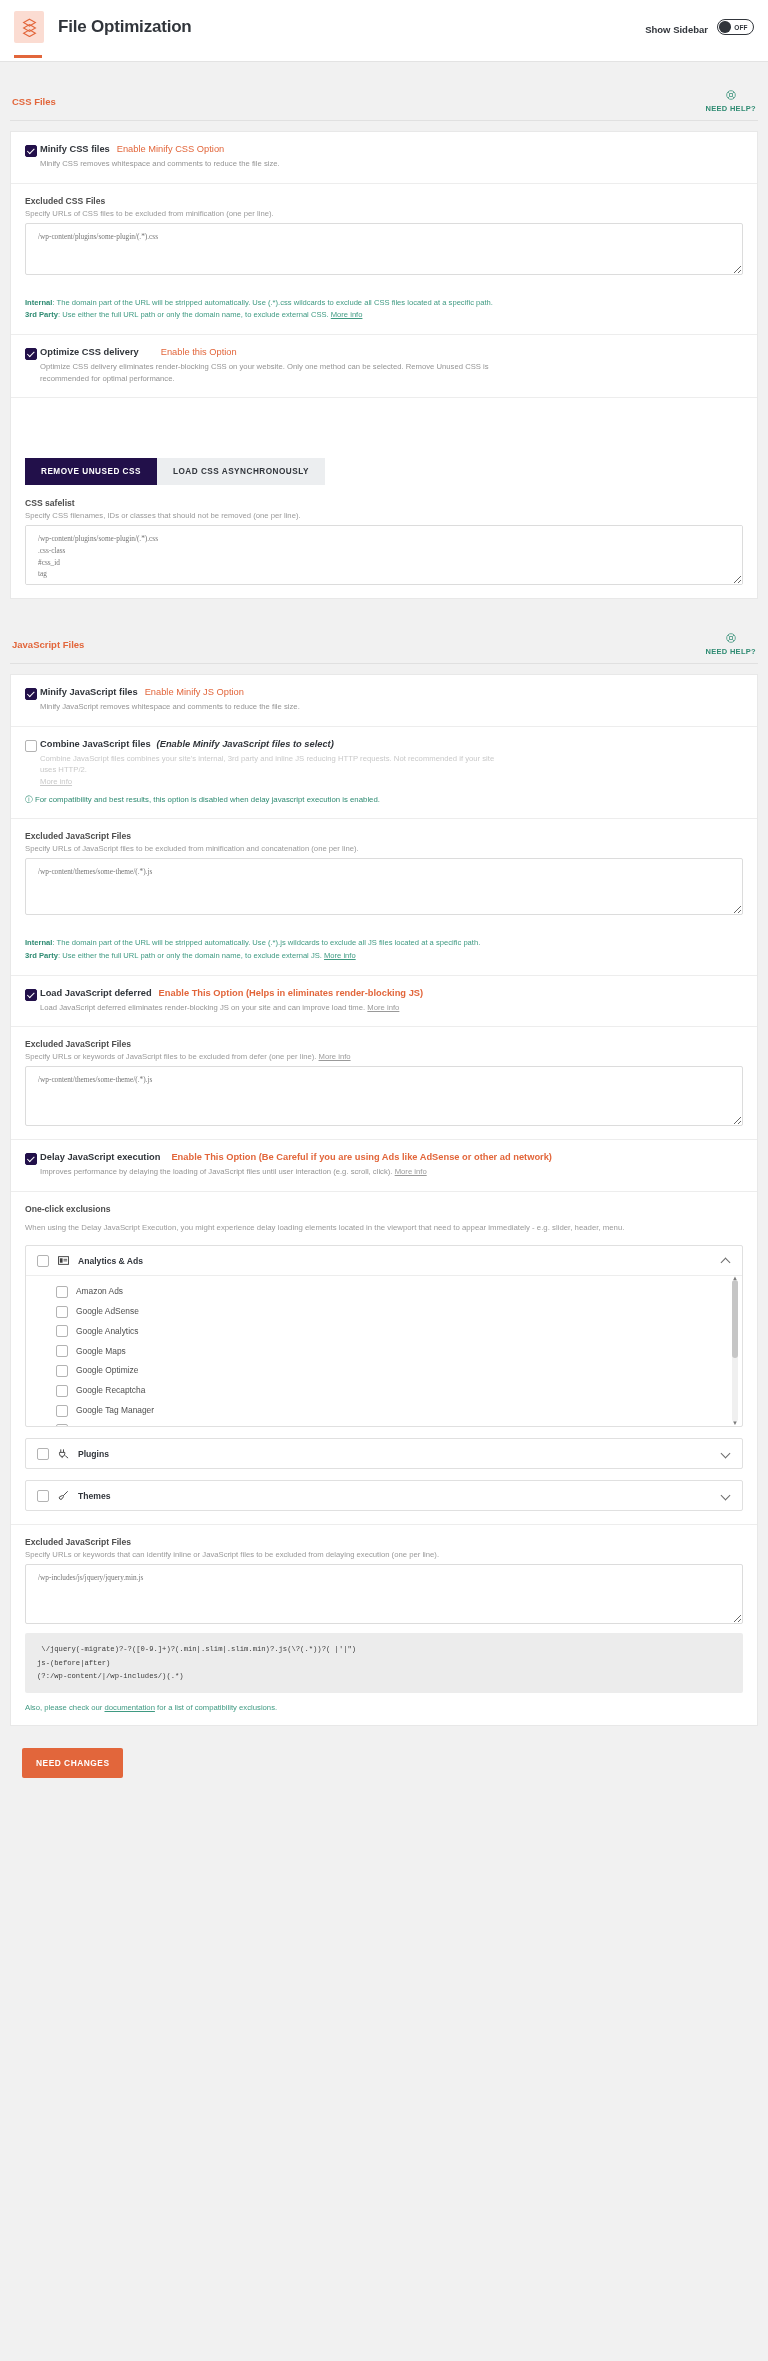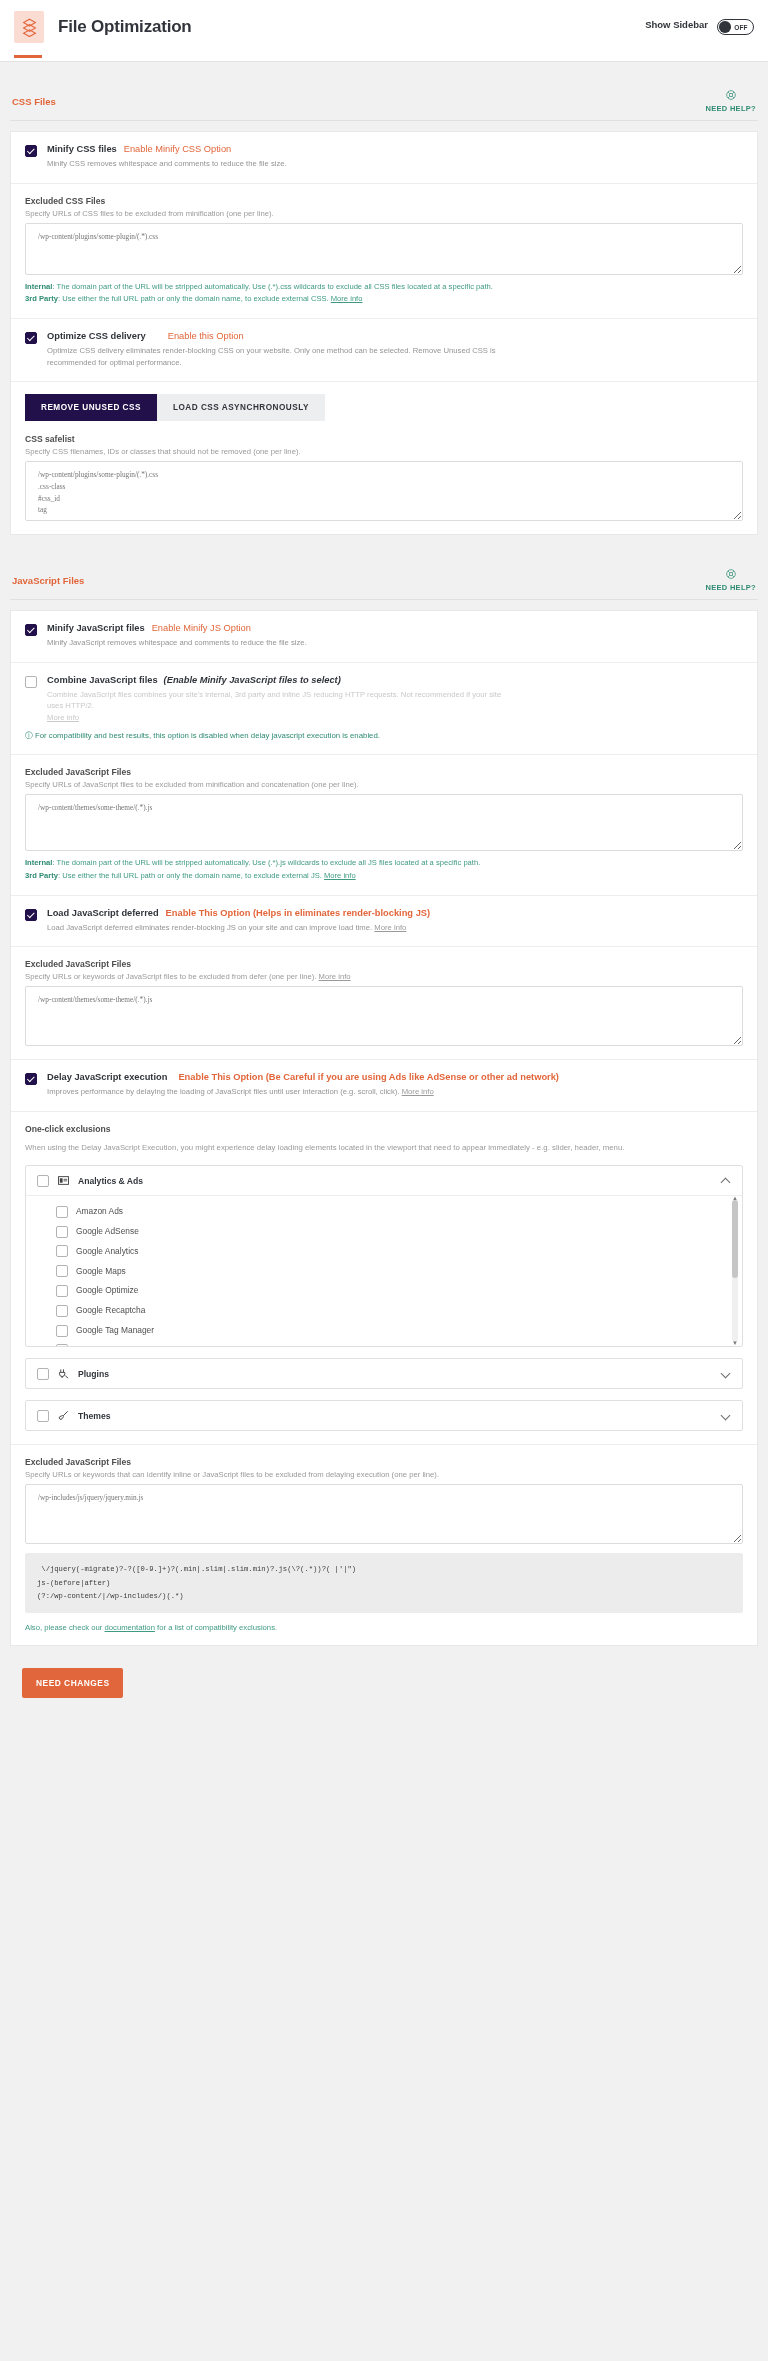--- a/index.html
+++ b/index.html
@@ -30,21 +30,21 @@
   .page-title {
     font-size: 17px;
     font-weight: bold;
     color: #31353b;
     margin-left: 14px;
     letter-spacing: -0.2px;
   }
   .header-right {
     margin-left: auto;
     display: flex;
-    align-items: flex-start;
+    align-items: flex-end;
     gap: 9px;
   }
   .show-sidebar-label {
     font-size: 9.5px;
     font-weight: bold;
     color: #31353b;
   }
   .toggle {
     width: 37px; height: 16px;
     background: #ffffff;
@@ -102,21 +102,21 @@
     flex-direction: column;
   }
   .need-help .hc { opacity:.85; display:flex; }
   .card {
     background: #ffffff;
     border: 1px solid #e8e8e8;
     margin-top: 10px;
   }
   .opt-row { padding: 12px 14px 13px 14px; }
   .opt-row + .opt-row { border-top: 1px solid #ededed; }
-  .opt-head { display: flex; align-items: flex-start; gap: 10px; }
+  .opt-head { display: flex; align-items: flex-start; gap: 3px; }
   
   .cb {
     width: 12px; height: 12px;
     border-radius: 2px;
     flex: none;
     margin-top: 1px;
     display: flex; align-items: center; justify-content: center;
     cursor: pointer;
   }
   .cb.on { background: #22104a; border: 1px solid #22104a; }
@@ -187,34 +187,35 @@
     resize: vertical;
     outline: none;
   }
   textarea.ta-sm { height: 52px; }
   textarea.ta-md { height: 57px; }
   textarea.ta-lg { height: 60px; }
   .hint {
     font-size: 7.6px;
     color: #3f9a82;
     line-height: 1.55;
-    margin-top: 6px;
+    margin-top: 22px;
   }
   .hint b { color: #2e8b72; }
   .hint a { color: #3f9a82; text-decoration: underline; }
   
   .btn-group { display: flex; margin-top: 12px; }
   .btn {
     font-size: 8.2px;
     font-weight: bold;
     letter-spacing: 0.5px;
     padding: 9px 16px;
     border: none;
     cursor: pointer;
     font-family: "Liberation Sans", sans-serif;
+    margin-top: 48px;
   }
   .btn-primary { background: #22104a; color: #ffffff; }
   .btn-secondary { background: #eceef0; color: #31353b; }
   
   .oce-intro { font-size: 7.8px; color: #9a9a9a; line-height: 1.6; margin-top: 8px; }
   .oce-group {
     border: 1px solid #e0e0e0;
     border-radius: 2px;
     background: #fff;
     margin-top: 11px;

